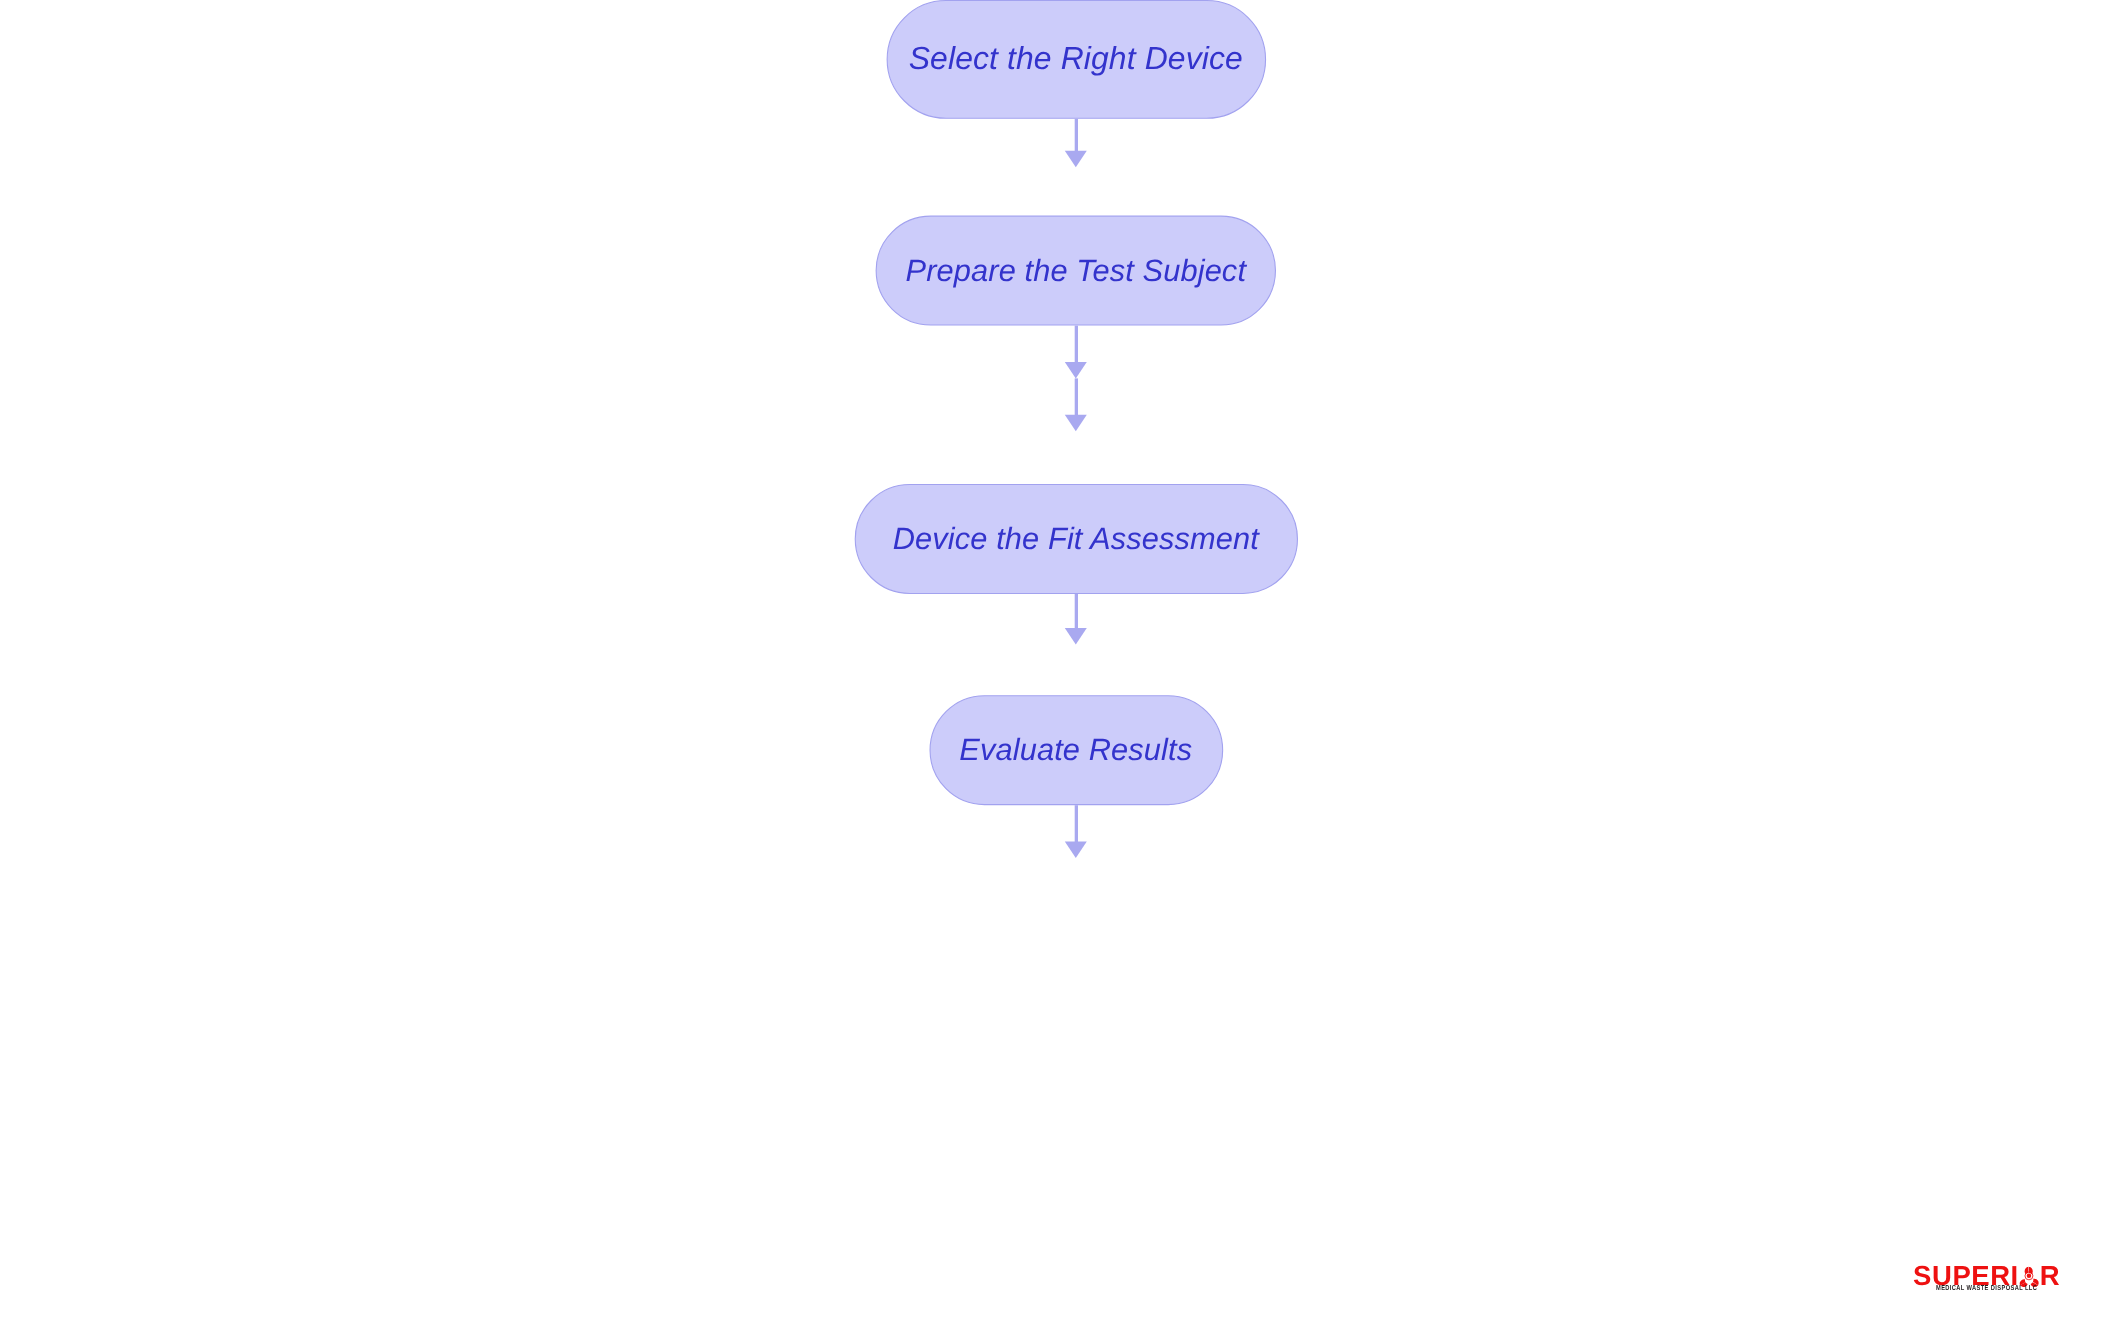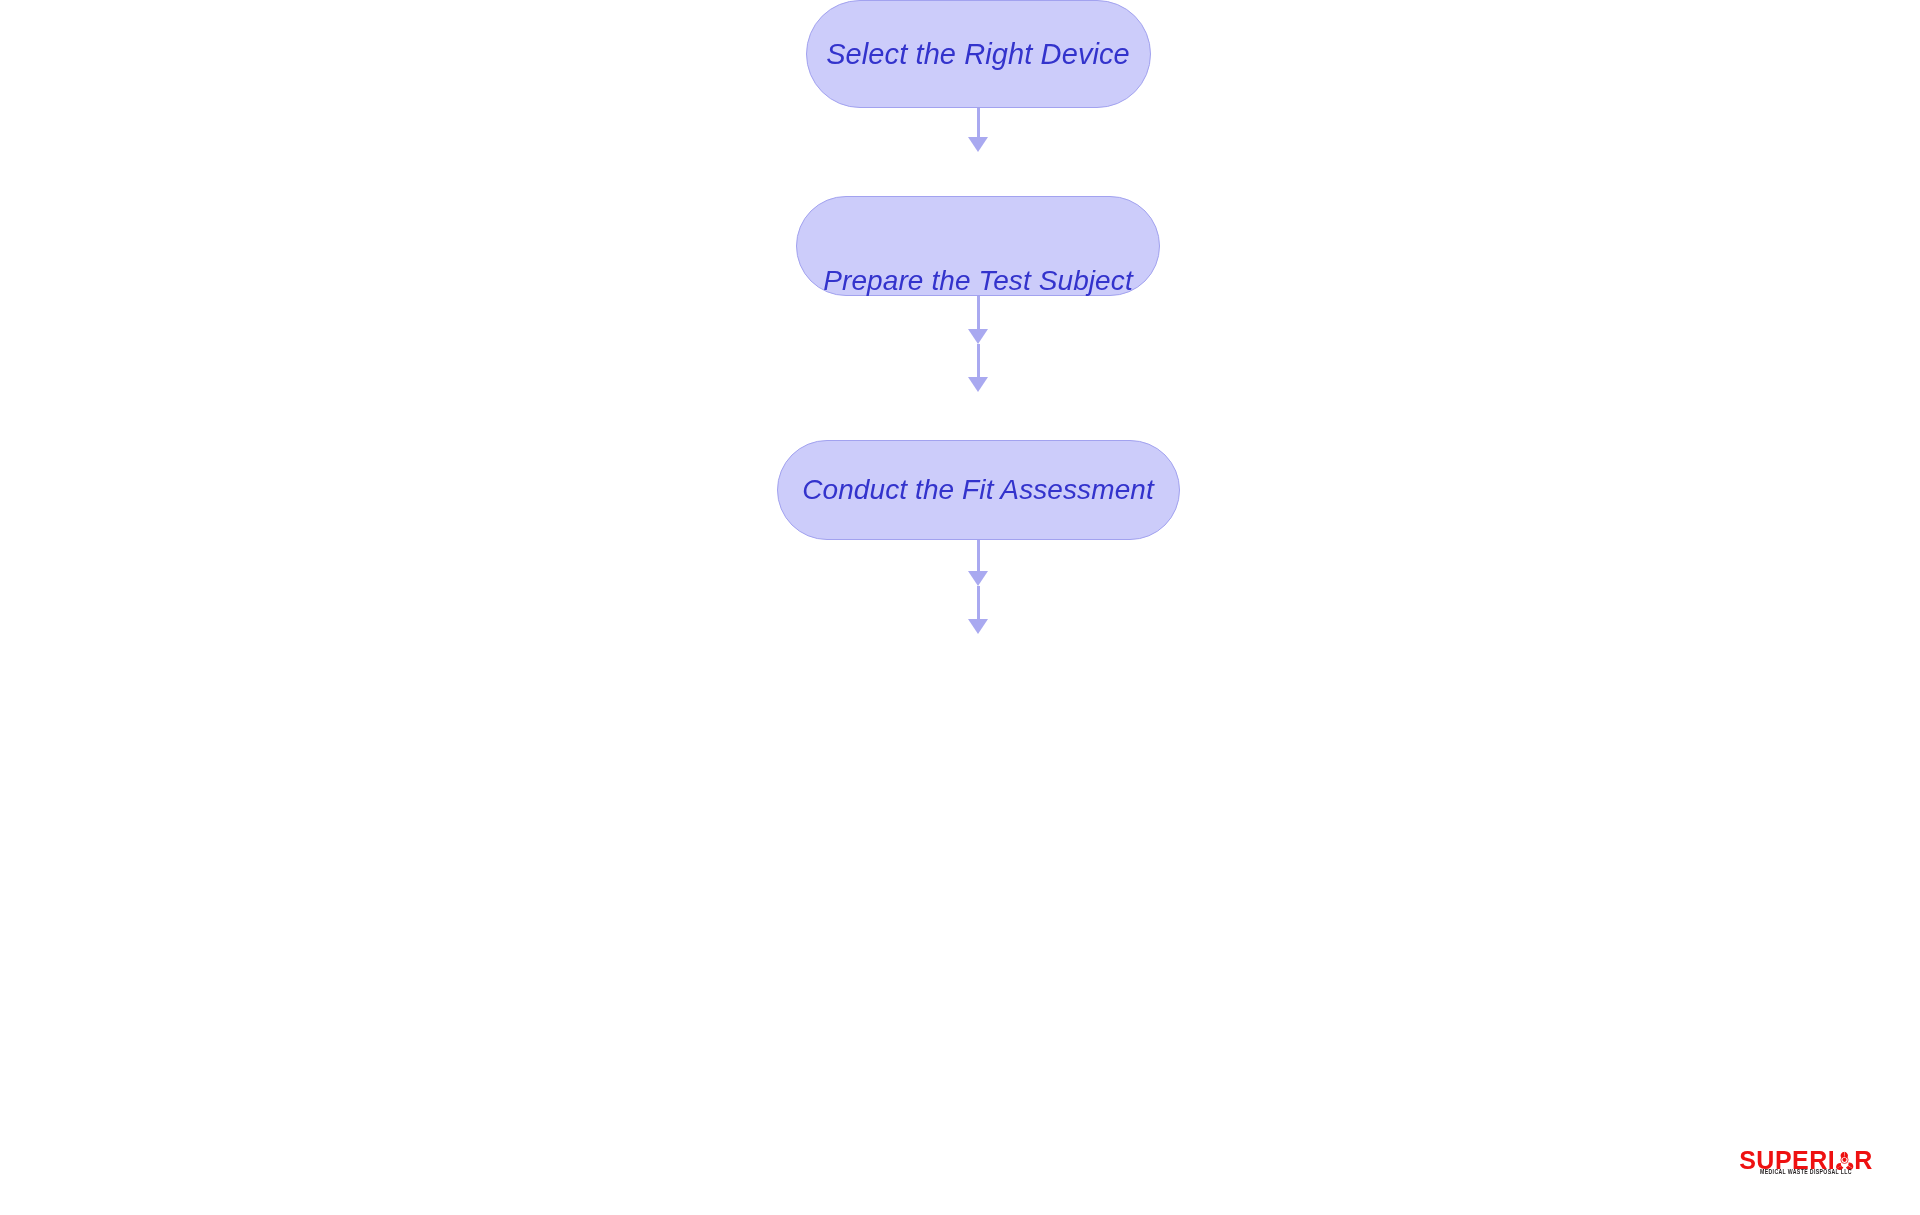--- a/index.html
+++ b/index.html
@@ -50,21 +50,21 @@
     font-weight: 400;
   }
 
   .node-label {
     display: block;
     line-height: 1;
   }
 
   
   .n1 { width: 345px; height: 108px; font-size: 29px; margin-top: 0px; }
-  .n2 { width: 364px; height: 100px; font-size: 28px; margin-top: 44px; align-items: flex-end; }
+  .n2 { width: 364px; height: 100px; font-size: 28px; margin-top: 44px; }
   .n3 { width: 428px; height: 104px; font-size: 28px; margin-top: 48px; }
   .n4 { width: 403px; height: 100px; font-size: 28px; margin-top: 48px; }
   .n5 { width: 267px; height: 100px; font-size: 28px; margin-top: 46px; }
   .n6 { width: 330px; height: 100px; font-size: 28px; margin-top: 48px; }
 
   
   .connector {
     position: relative;
     width: 22px;
     display: flex;
@@ -160,28 +160,31 @@
       <div class="arrow-head"></div>
     </div>
 
 
     <div class="connector c3">
       <div class="line"></div>
       <div class="arrow-head"></div>
     </div>
 
     <div class="node n4">
-      <span class="node-label">Conduct the Fit Assessment</span>
+      <span class="node-label">Device the Fit Assessment</span>
     </div>
 
     <div class="connector c4">
       <div class="line"></div>
       <div class="arrow-head"></div>
     </div>
 
+    <div class="node n5">
+      <span class="node-label">Evaluate Results</span>
+    </div>
 
     <div class="connector c5">
       <div class="line"></div>
       <div class="arrow-head"></div>
     </div>
 
 
   </div>
 </div>
 

